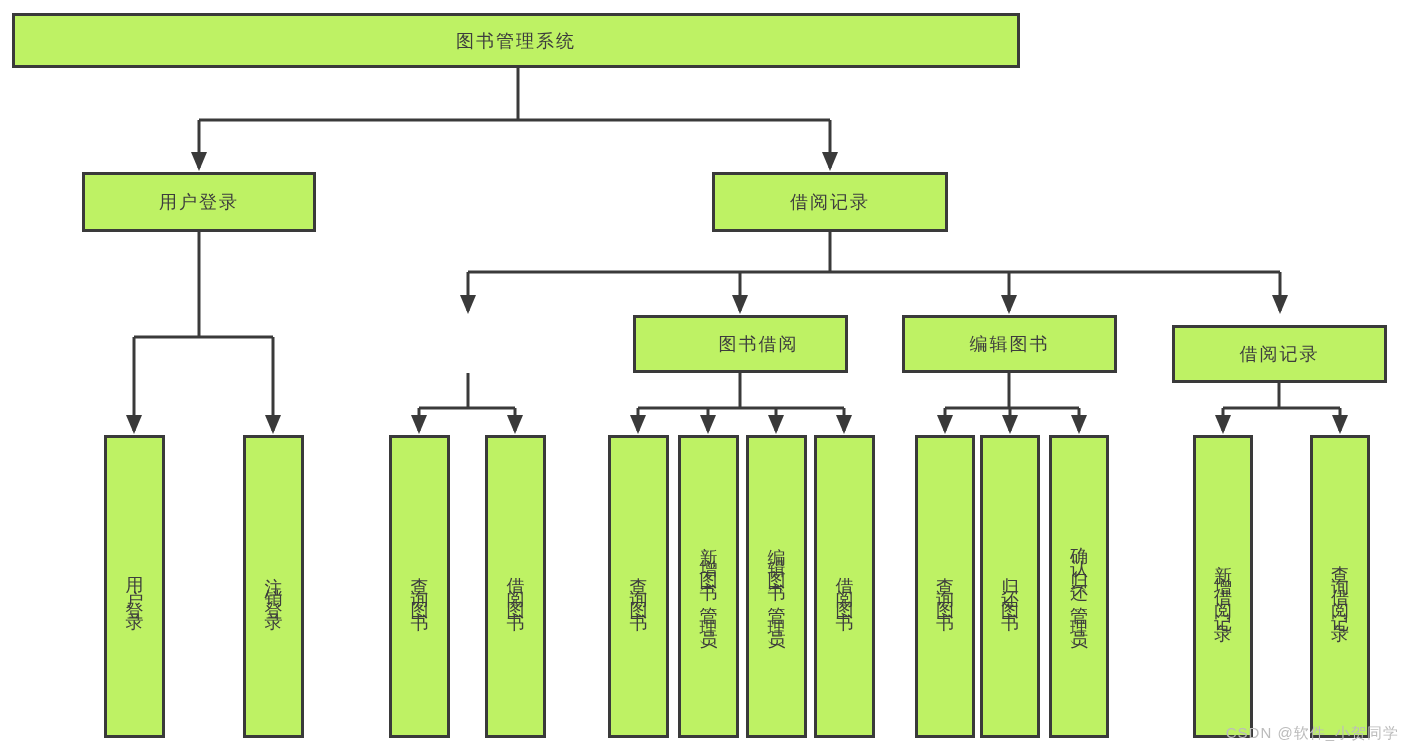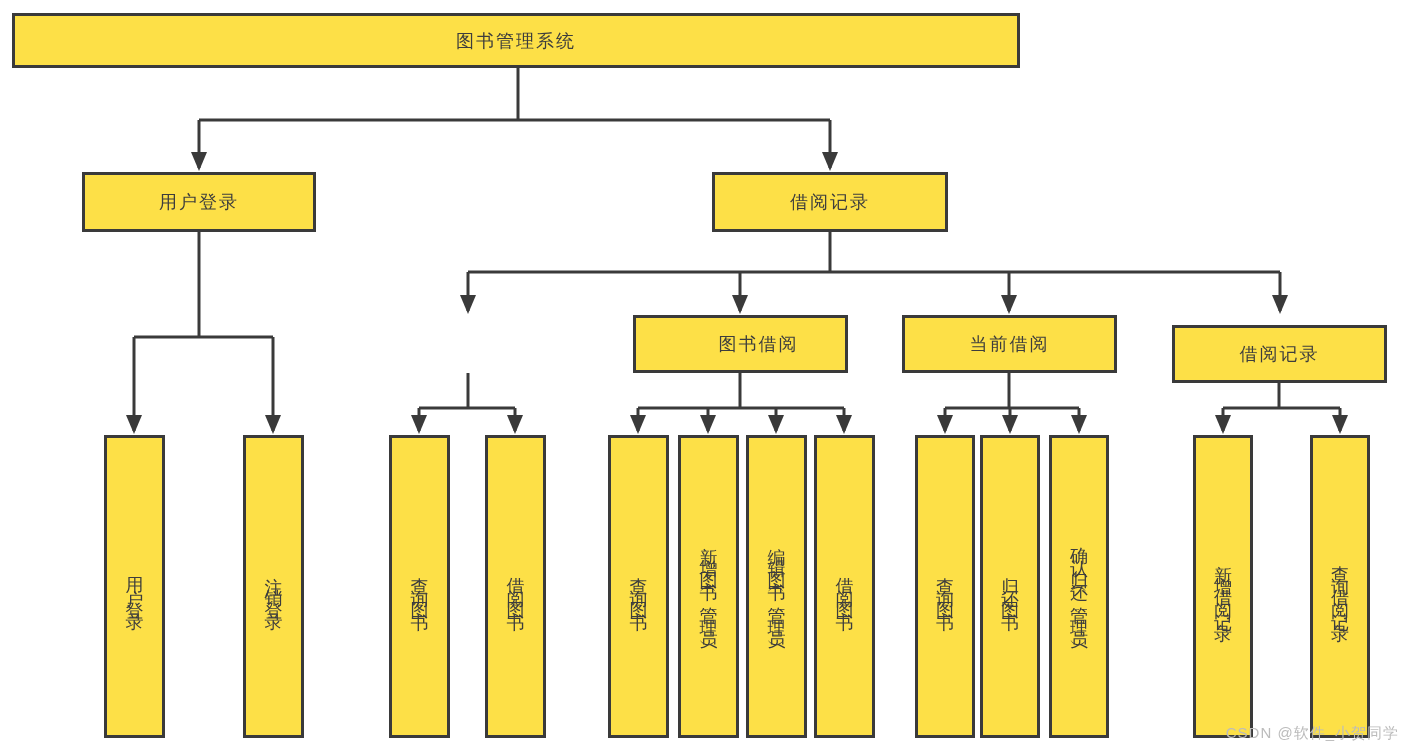--- a/index.html
+++ b/index.html
@@ -25,21 +25,21 @@
     stroke: var(--line, #3a3a3a);
     stroke-width: 3;
   }
   #arw path {
     fill: var(--line, #3a3a3a);
     stroke: none;
   }
   .node {
     position: absolute;
     border: 3px solid var(--box-border, #3a3a3a);
-    background: #fde047;
+    background: #bef264;
     display: flex;
     align-items: center;
     justify-content: center;
     color: var(--text, #3d3d3d);
     font-size: 18px;
     letter-spacing: 2px;
     line-height: 1;
   }
   .node.vert span {
     writing-mode: vertical-rl;
@@ -118,21 +118,21 @@
     <span>用户登录</span>
   </div>
   <div class="node" style="left:712px; top:172px; width:236px; height:60px;">
     <span>借阅记录</span>
   </div>
 
   <div class="node" style="left:633px; top:315px; width:215px; height:58px;padding-left:36px;">
     <span>图书借阅</span>
   </div>
   <div class="node" style="left:902px; top:315px; width:215px; height:58px;">
-    <span>当前借阅</span>
+    <span>编辑图书</span>
   </div>
   <div class="node" style="left:1172px; top:315px; width:215px; height:58px;margin-top:10px;">
     <span>借阅记录</span>
   </div>
 
   <div class="node vert" style="left:104px; top:435px; width:61px; height:303px;">
     <span>用户登录</span>
   </div>
   <div class="node vert" style="left:243px; top:435px; width:61px; height:303px;">
     <span>注销登录</span>

